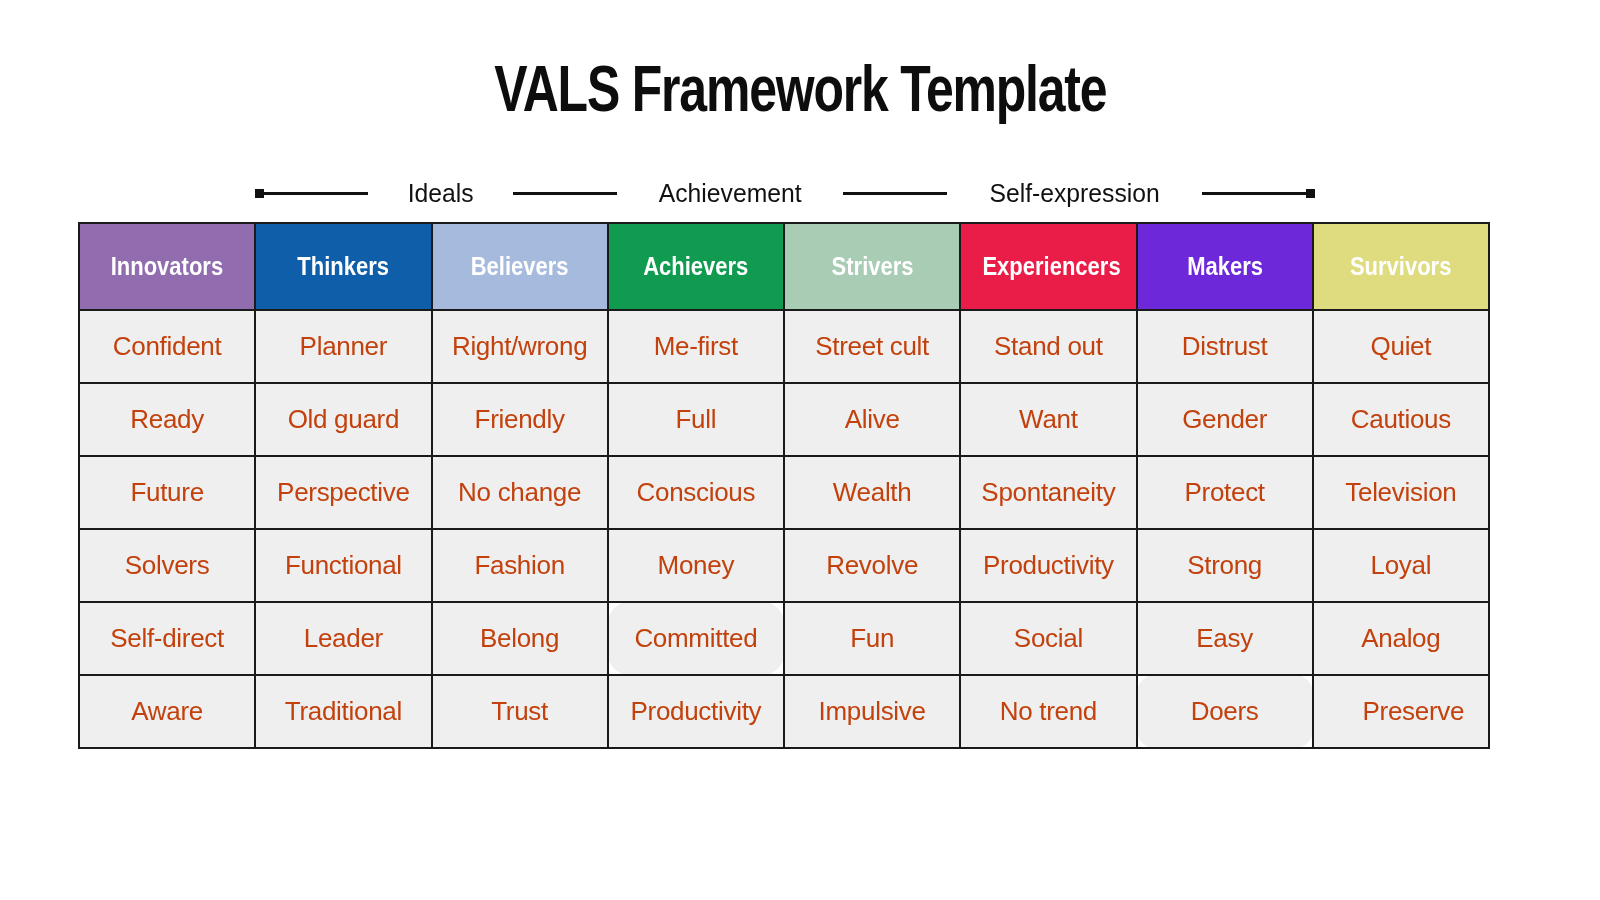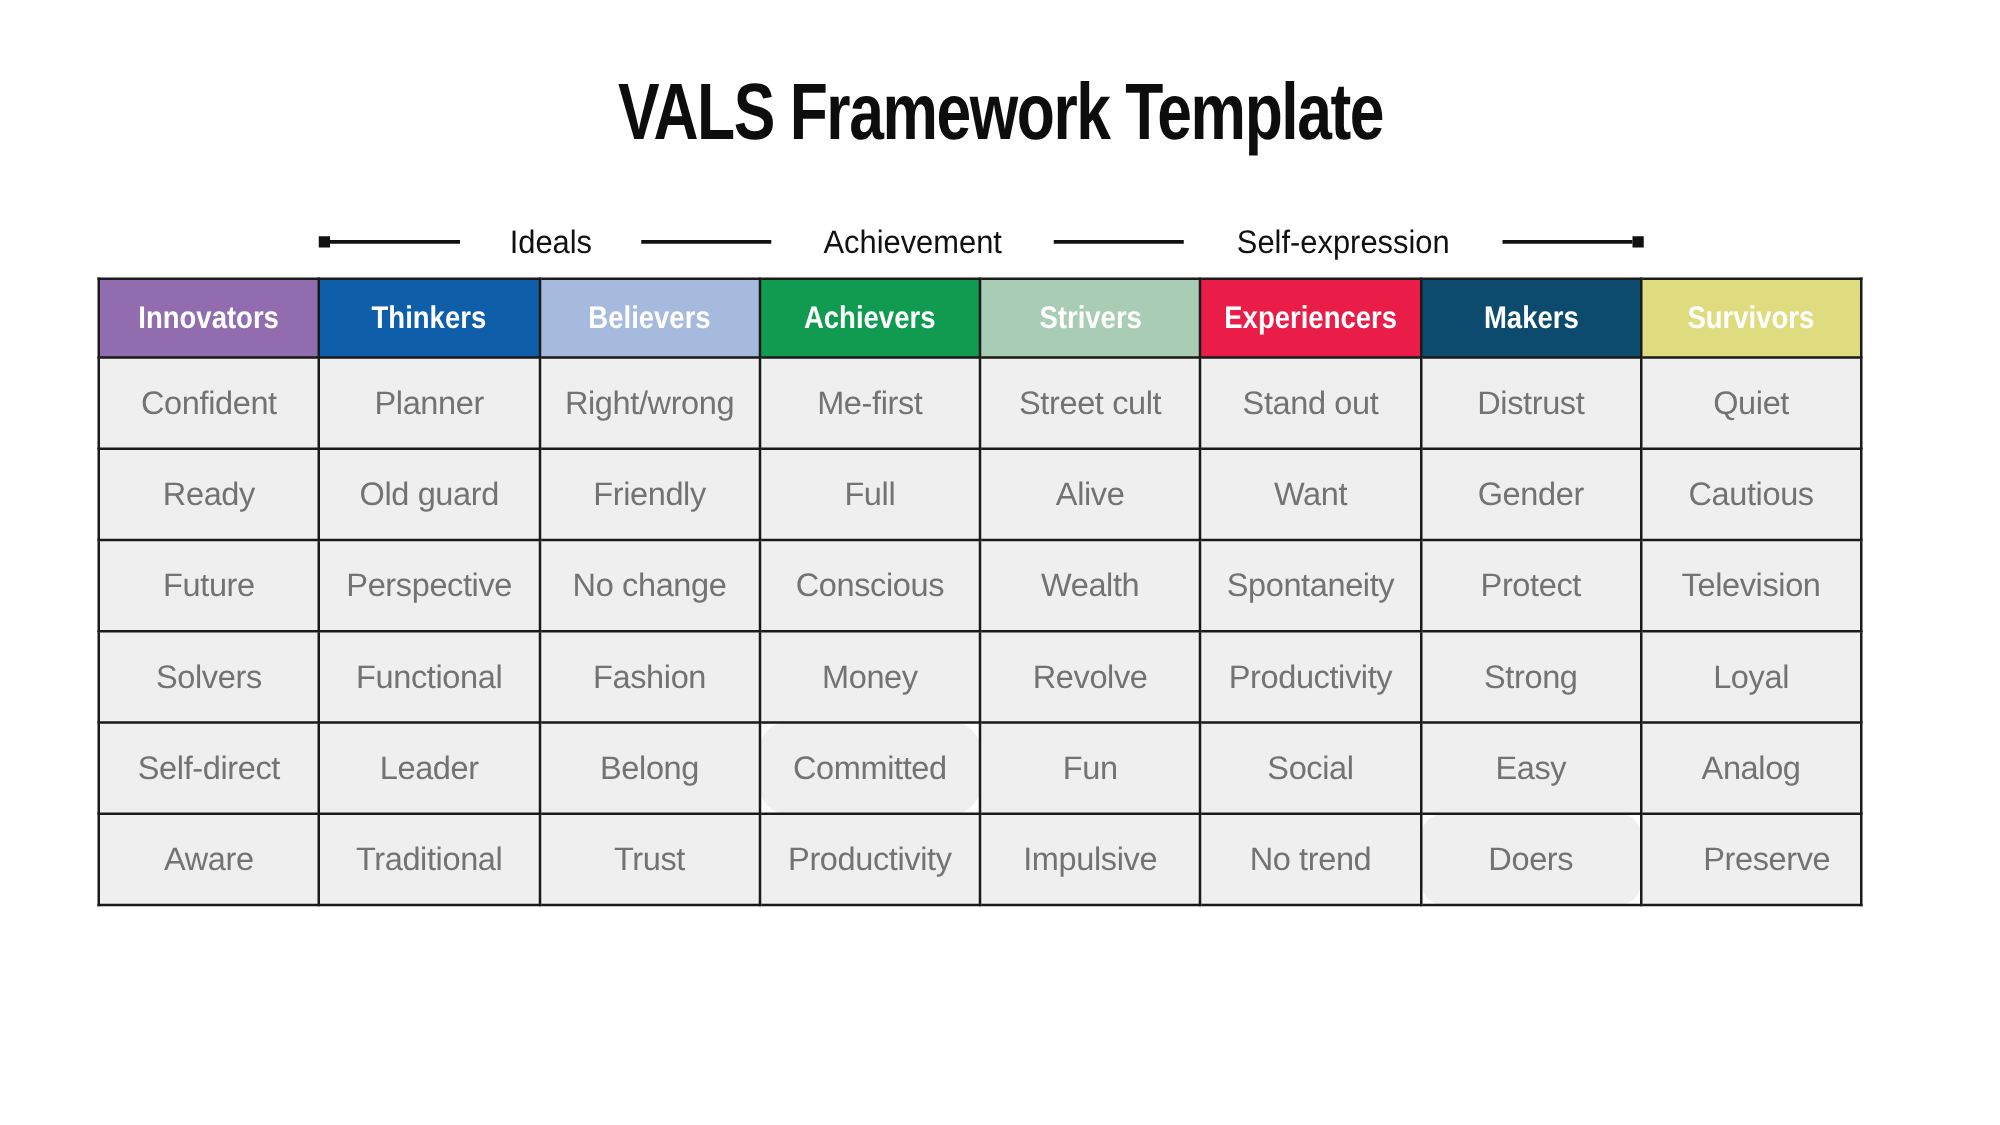--- a/index.html
+++ b/index.html
@@ -20,26 +20,26 @@
   }
   .axis-square { width:9px; height:9px; background:#111111; flex:0 0 auto; }
   .axis-line { flex:1 1 auto; height:3px; background:#111111; }
   .axis-label { flex:0 0 auto; margin:0 38px; white-space:nowrap; transform:scaleX(0.95); }
 
   .vals-table {
     position:absolute; left:78px; top:222px; width:1412px;
     border-collapse:collapse; table-layout:fixed;
   }
   .vals-table th {
-    border:2px solid #1a1a1a; height:61px; padding:0;
+    border:2px solid #1a1a1a; height:61px; padding:12px;
     color:#ffffff; font-size:25px; font-weight:bold; text-align:center; vertical-align:middle;
   }
   .vals-table td {
     border:2px solid #1a1a1a; height:71px; padding:0;
-    background:#efefef; color:#737373; font-size:26px; letter-spacing:-0.3px;
+    background:#efefef; color:#c2410c; font-size:26px; letter-spacing:-0.3px;
     text-align:center; vertical-align:middle;
   }
 </style>
 </head>
 <body>
 
 <div class="slide">
 
   <h1 class="title">
     <span class="cond-title">VALS Framework Template</span>
@@ -59,21 +59,21 @@
 
   <table class="vals-table">
     <thead>
         <tr>
           <th style="background: rgb(145, 108, 174); color: rgb(255, 255, 255);"><span class="cond">Innovators</span></th>
           <th style="background: rgb(14, 94, 169); color: rgb(255, 255, 255);"><span class="cond">Thinkers</span></th>
           <th style="background: rgb(166, 186, 221); color: rgb(255, 255, 255);"><span class="cond">Believers</span></th>
           <th style="background: rgb(16, 155, 80); color: rgb(255, 255, 255);"><span class="cond">Achievers</span></th>
           <th style="background: rgb(168, 204, 180); color: rgb(255, 255, 255);"><span class="cond">Strivers</span></th>
           <th style="background: rgb(233, 29, 71); color: rgb(255, 255, 255);"><span class="cond">Experiencers</span></th>
-          <th style="background: #0c4a6e; color: rgb(255, 255, 255); margin-top: 40px;"><span class="cond">Makers</span></th>
+          <th style="background: #6d28d9; color: rgb(255, 255, 255); margin-top: 40px;"><span class="cond">Makers</span></th>
           <th style="background: rgb(222, 220, 127); color: rgb(255, 255, 255);"><span class="cond">Survivors</span></th>
         </tr>
       </thead>
     <tbody>
         <tr>
           <td style="background: rgb(239, 239, 239);">Confident</td>
           <td style="background: rgb(239, 239, 239);">Planner</td>
           <td style="background: rgb(239, 239, 239);">Right/wrong</td>
           <td style="background: rgb(239, 239, 239);">Me-first</td>
           <td style="background: rgb(239, 239, 239);">Street cult</td>

